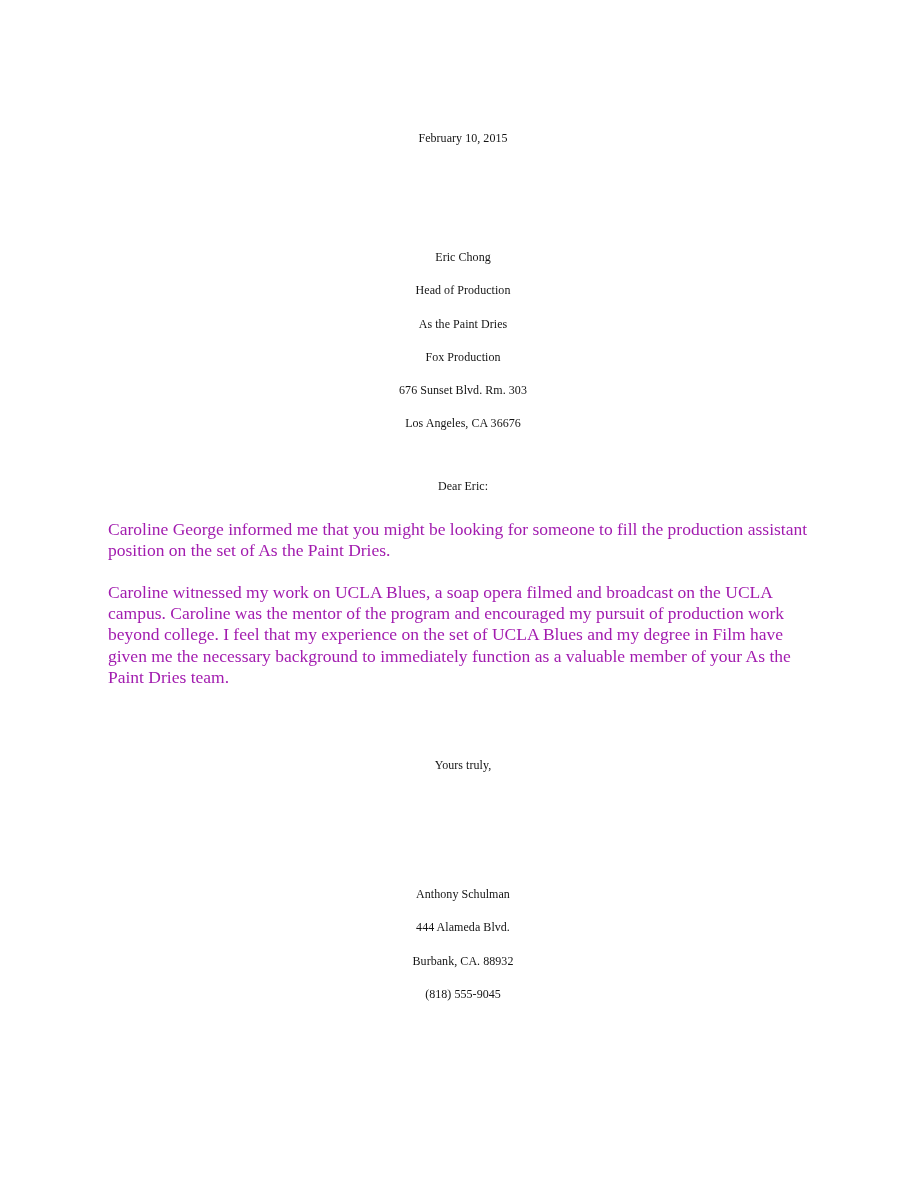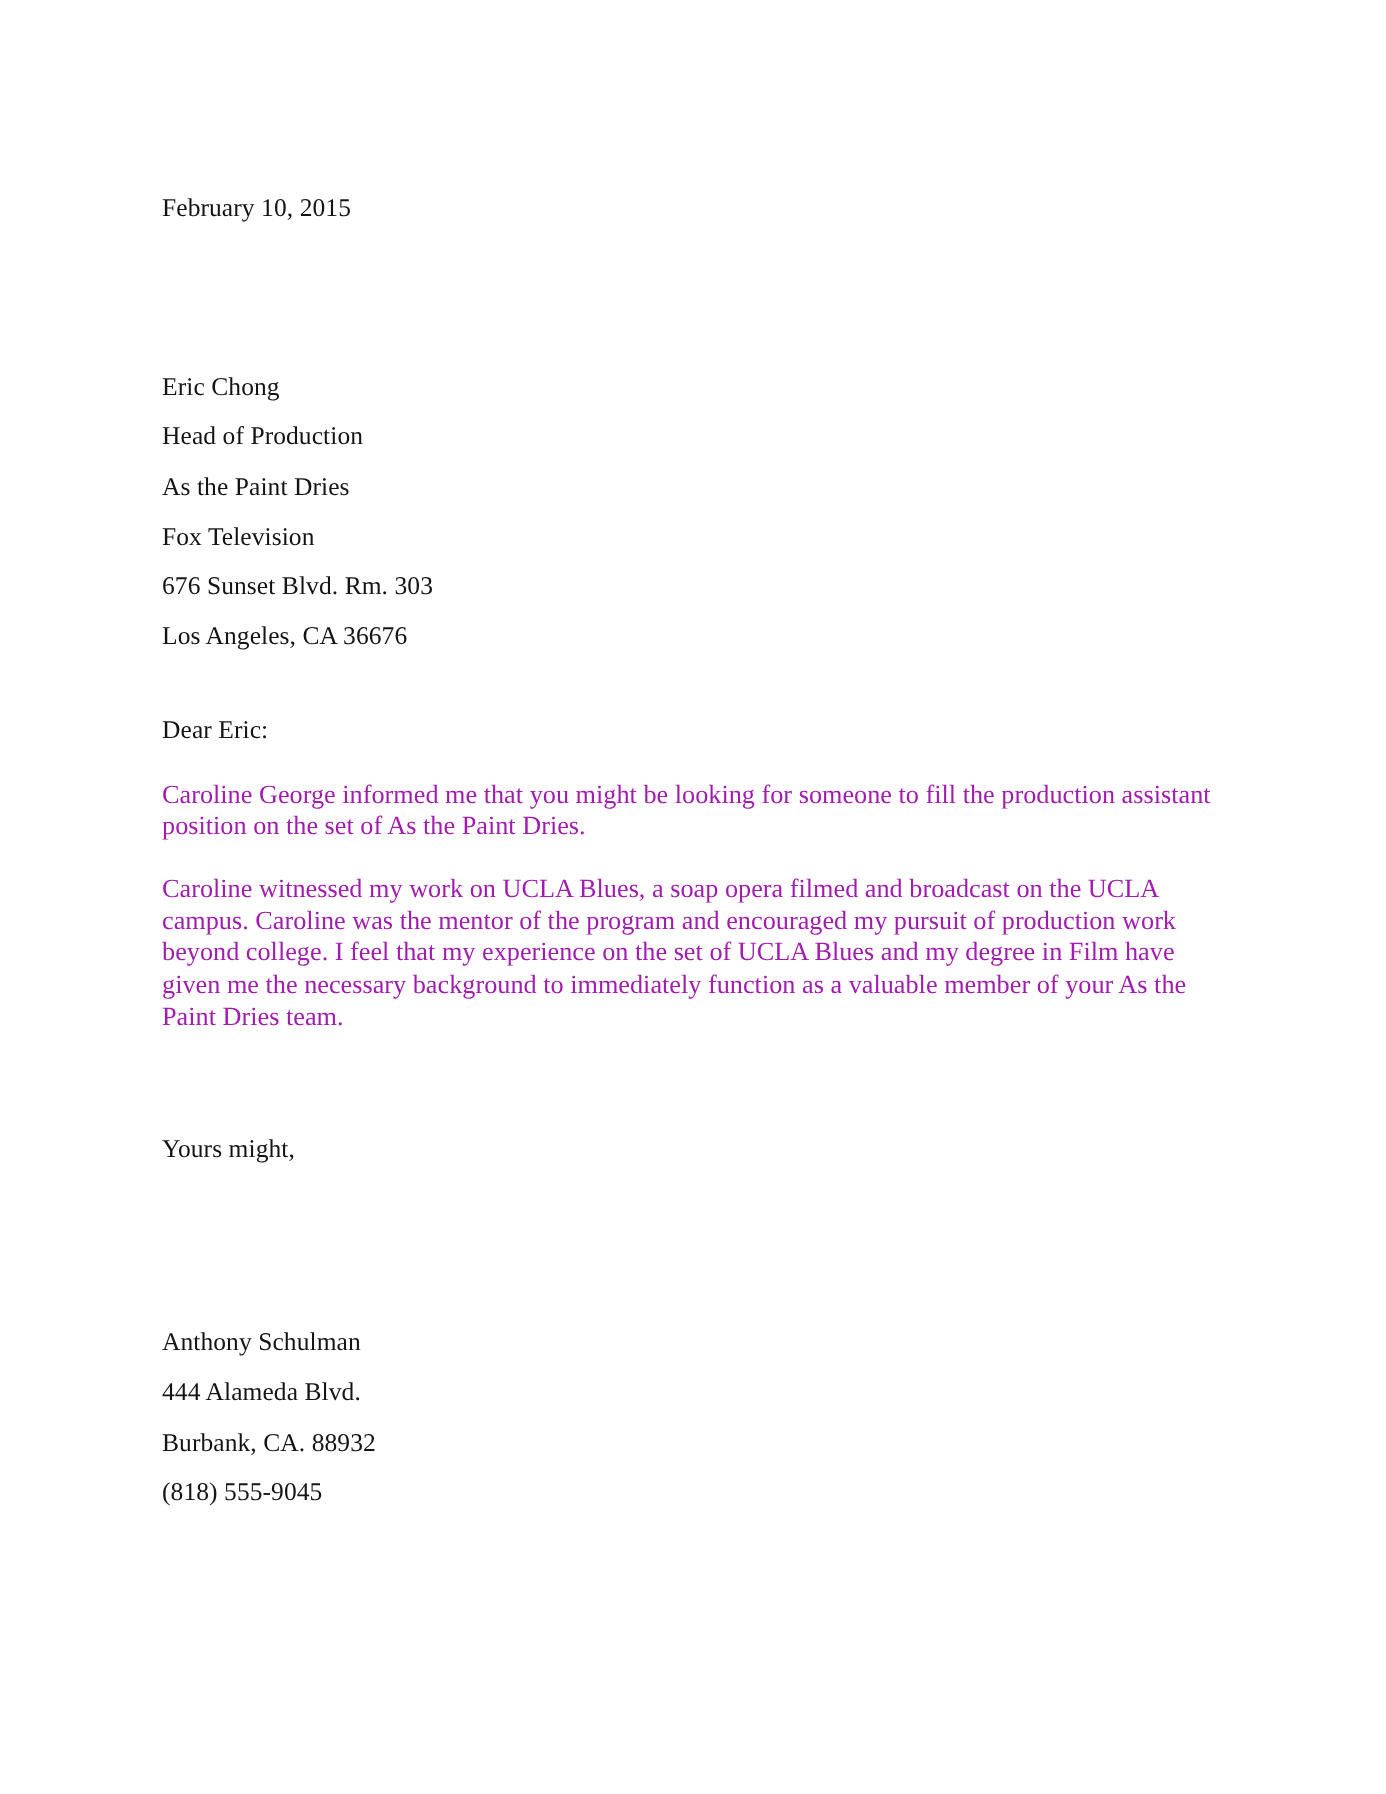--- a/index.html
+++ b/index.html
@@ -28,24 +28,25 @@
   }
 
   .letter {
     position: absolute;
     left: 108px;
     top: 128px;
     width: 710px;
   }
 
   .block {
-    font-size: 17px;
+    font-size: 12px;
     line-height: 21.2px;
     color: #141414;
     letter-spacing: 0.05px;
+    text-align: center;
   }
 
   .line {
     display: block;
     white-space: pre-wrap;
   }
 
   
   .gap-date       { height: 86px; }
   .gap-recipient  { height: 42px; }
@@ -80,21 +81,21 @@
     <div class="block">
       <span class="line">February 10, 2015</span>
     </div>
 
     <div class="gap-date"></div>
 
     <div class="block recipient-block">
       <span class="line">Eric Chong</span>
       <span class="line">Head of Production</span>
       <span class="line title-italic">As the Paint Dries</span>
-      <span class="line">Fox Television</span>
+      <span class="line">Fox Production</span>
       <span class="line">676 Sunset Blvd. Rm. 303</span>
       <span class="line">Los Angeles, CA 36676</span>
     </div>
 
     <div class="gap-recipient"></div>
 
     <div class="block">
       <span class="line">Dear Eric:</span>
     </div>
 
@@ -105,21 +106,21 @@
     <div class="gap-para"></div>
 
     <p class="para" id="paragraph-2"><span>Caroline witnessed my work on </span><span class="title-italic">UCLA Blues</span><span>, a soap opera filmed and broadcast on the UCLA campus. Caroline was the mentor of the program and encouraged my pursuit of production work beyond college. I feel that my experience on the set of </span><span class="title-italic">UCLA Blues</span><span> and my degree in Film have given me the necessary background to immediately function as a valuable member of your </span><span class="title-italic">As the Paint Dries</span><span> team.</span></p>
 
     <div class="gap-para"></div>
 
 
     <div class="gap-closing"></div>
 
     <div class="block">
-      <span class="line">Yours might,</span>
+      <span class="line">Yours truly,</span>
     </div>
 
     <div class="gap-signature"></div>
 
     <div class="block signature-block">
       <span class="line">Anthony Schulman</span>
       <span class="line">444 Alameda Blvd.</span>
       <span class="line">Burbank, CA. 88932</span>
       <span class="line">(818) 555-9045</span>
     </div>

